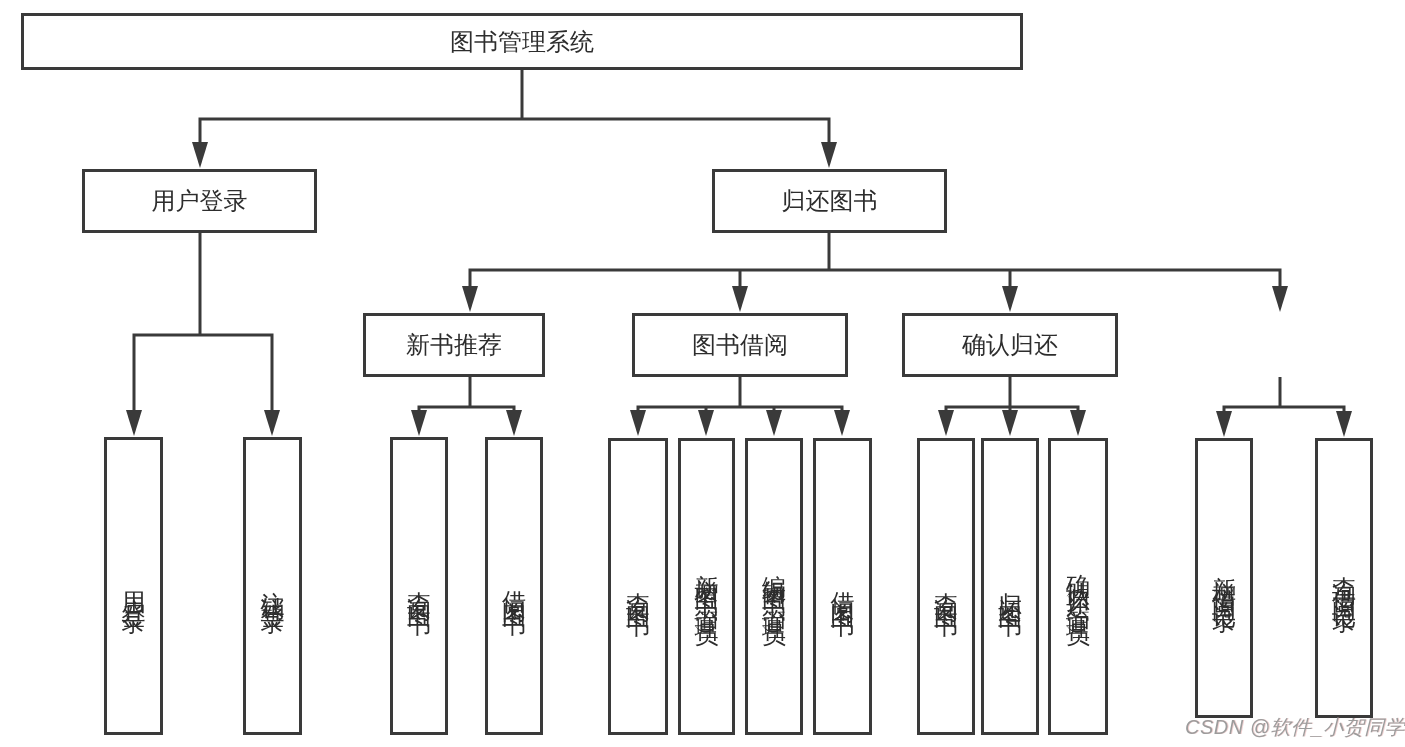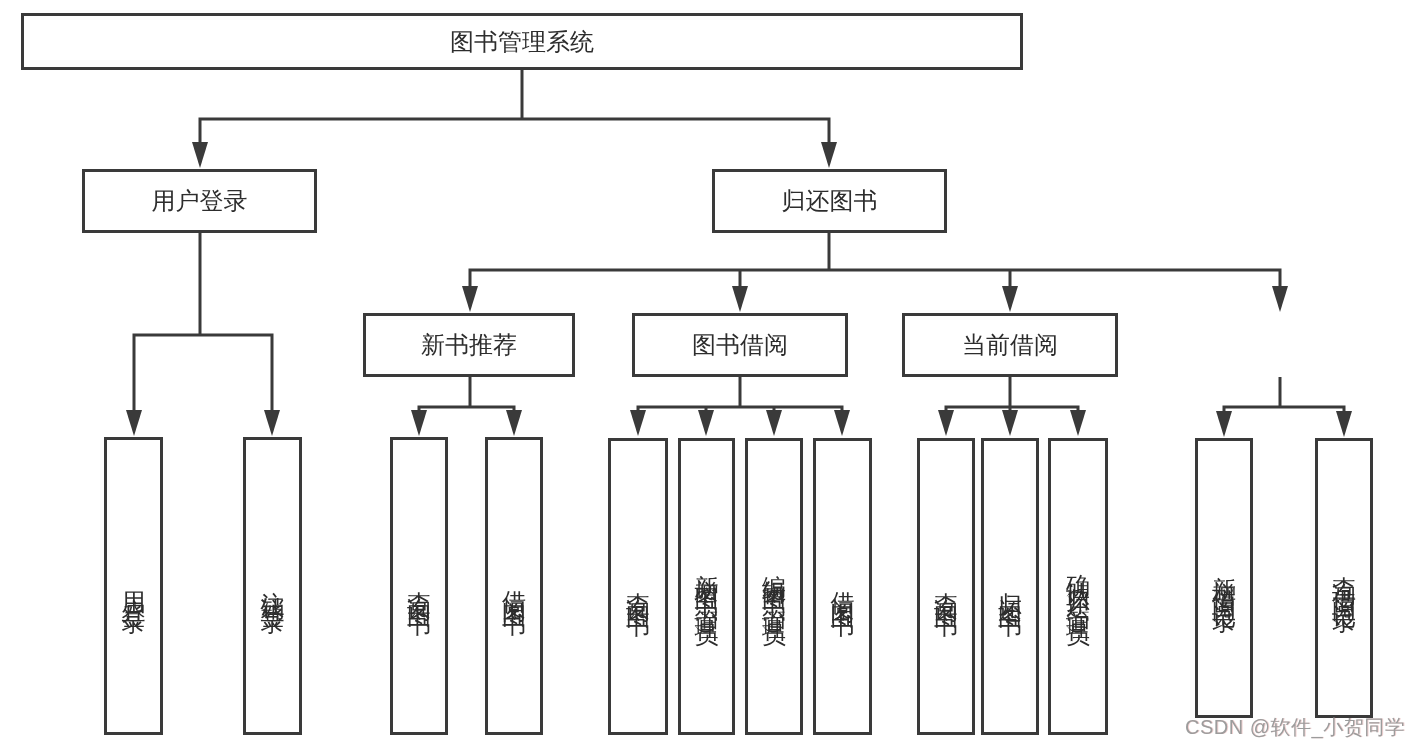--- a/index.html
+++ b/index.html
@@ -30,21 +30,21 @@
     text-orientation:mixed;
     letter-spacing:7px;
     font-size:24px;
     line-height:1;
     white-space:nowrap;
   }
   
   #n-root          {left:21px;  top:13px;  width:1002px; height:57px;}
   #n-user-login    {left:82px;  top:169px; width:235px;  height:64px;}
   #n-book-mgmt     {left:712px; top:169px; width:235px;  height:64px;}
-  #n-new-book-rec  {left:363px; top:313px; width:212px;  height:64px;}
+  #n-new-book-rec  {left:363px; top:313px; width:182px;  height:64px;}
   #n-book-borrow   {left:632px; top:313px; width:216px;  height:64px;}
   #n-current-borrow{left:902px; top:313px; width:216px;  height:64px;}
   #n-borrow-record {left:1172px;top:313px; width:215px;  height:65px;}
   #n-login         {left:104px; top:437px; width:59px;   height:298px;}
   #n-logout        {left:243px; top:437px; width:59px;   height:298px;}
   #n-rec-query     {left:390px; top:437px; width:58px;   height:298px;}
   #n-rec-borrow    {left:485px; top:437px; width:58px;   height:298px;}
   #n-bb-query      {left:608px; top:438px; width:60px;   height:297px;}
   #n-bb-add        {left:678px; top:438px; width:57px;   height:297px;}
   #n-bb-edit       {left:745px; top:438px; width:58px;   height:297px;}
@@ -56,20 +56,21 @@
   #n-br-query      {left:1315px;top:438px; width:58px;   height:280px;}
   .watermark{
     position:absolute;
     left:1185px; top:714px;
     z-index:3;
     font-size:20px;
     color:#9c9c9c;
     letter-spacing:0.5px;
     white-space:nowrap;
     text-shadow:1px 0 0 rgba(205,80,80,0.25);
+    font-style:italic;
   }
 </style>
 </head>
 <body>
 
 <div class="canvas">
 
   <svg class="connectors" width="1405" height="747" viewBox="0 0 1405 747">
     <g stroke="#3a3a3a" stroke-width="3" fill="none">
 
@@ -121,21 +122,21 @@
     </g>
   </svg>
 
   <div class="node" id="n-root">图书管理系统</div>
 
   <div class="node" id="n-user-login">用户登录</div>
   <div class="node" id="n-book-mgmt">归还图书</div>
 
   <div class="node" id="n-new-book-rec">新书推荐</div>
   <div class="node" id="n-book-borrow">图书借阅</div>
-  <div class="node" id="n-current-borrow">当前借阅</div>
+  <div class="node" id="n-current-borrow">确认归还</div>
 
   <div class="node vnode" id="n-login">
     <span class="vtext">用户登录</span>
   </div>
   <div class="node vnode" id="n-logout">
     <span class="vtext">注销登录</span>
   </div>
   <div class="node vnode" id="n-rec-query">
     <span class="vtext">查询图书</span>
   </div>

